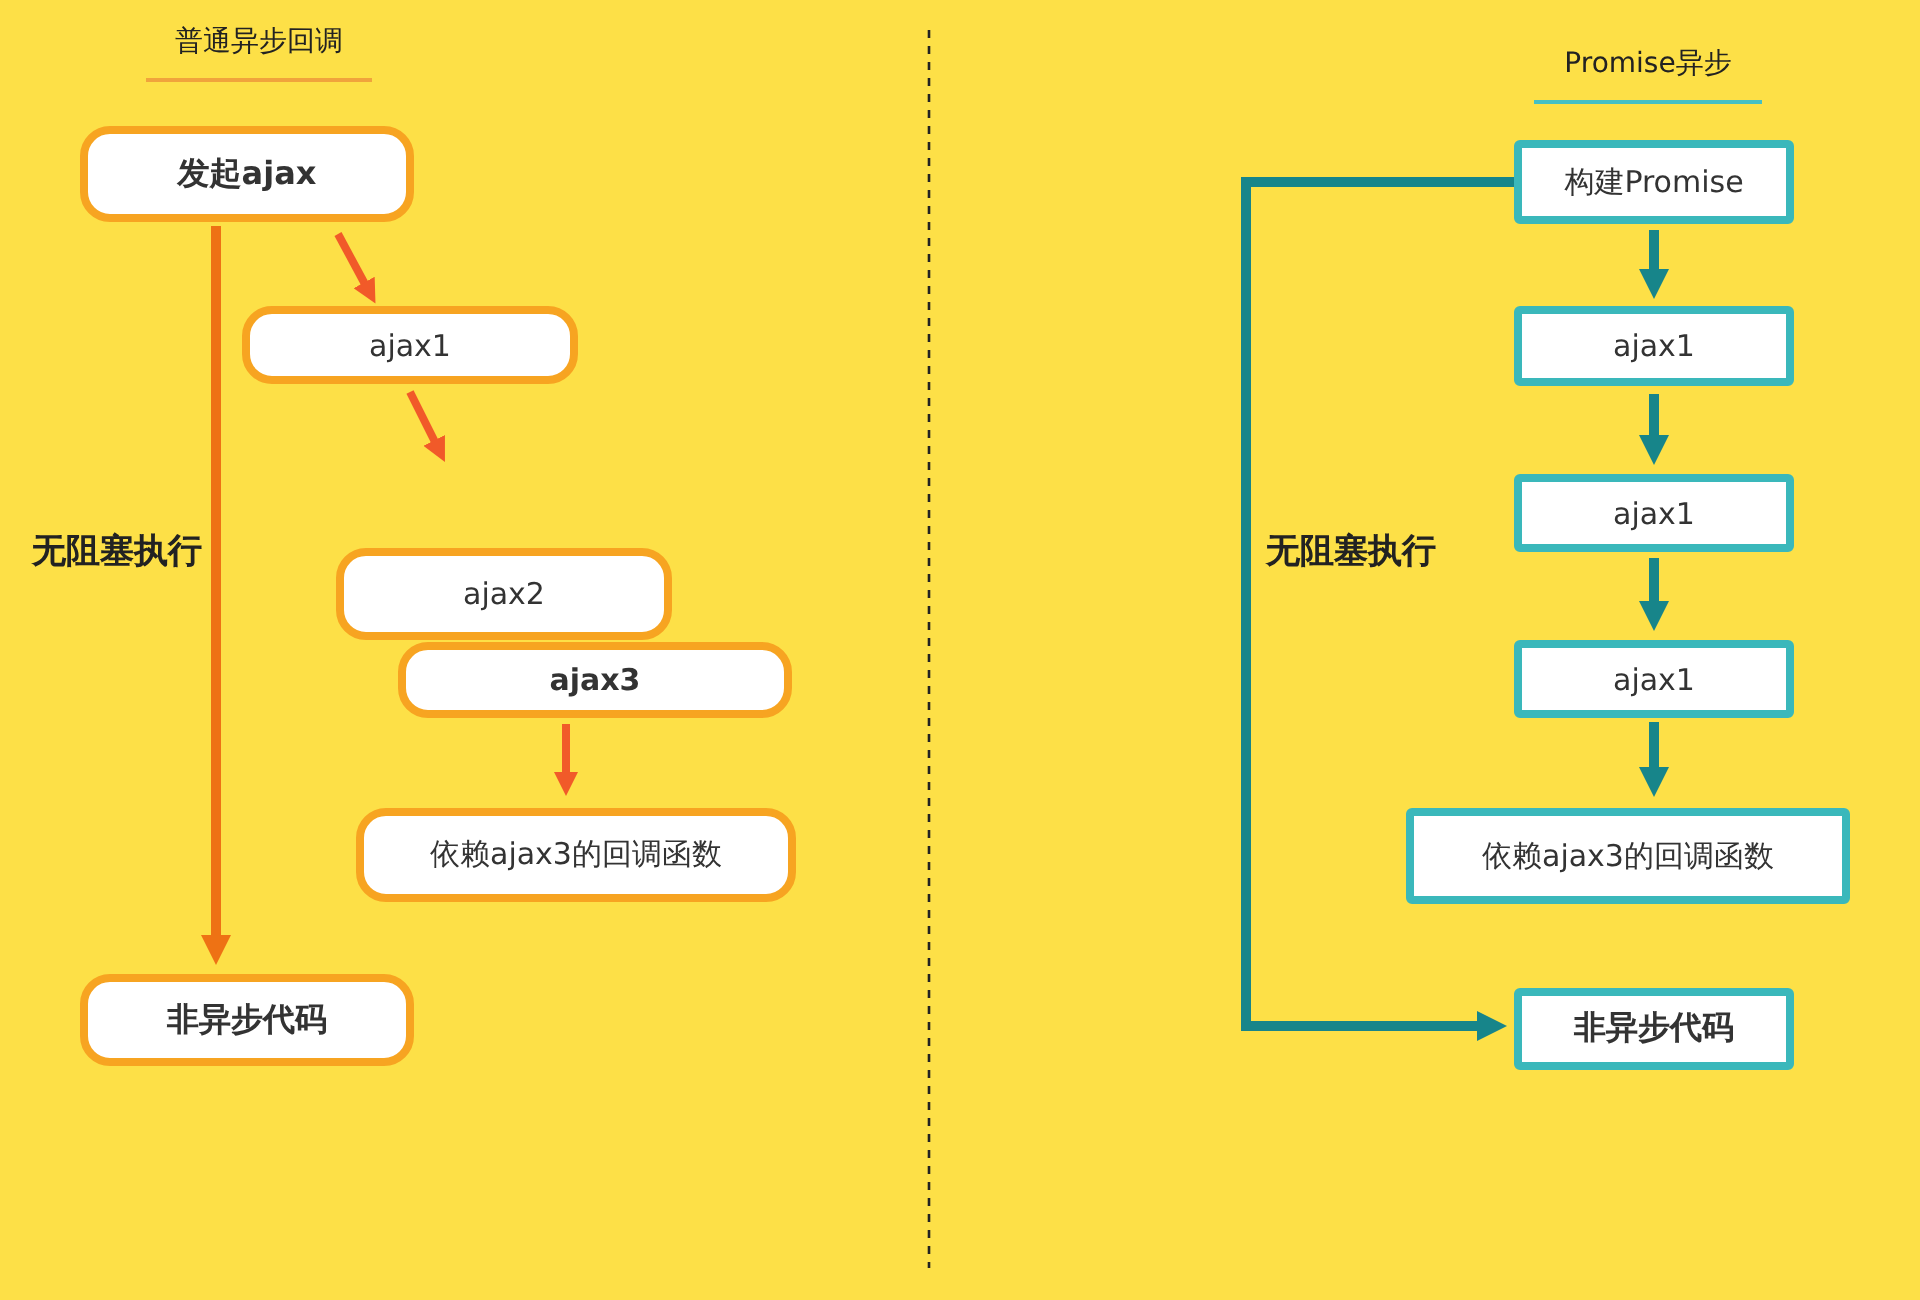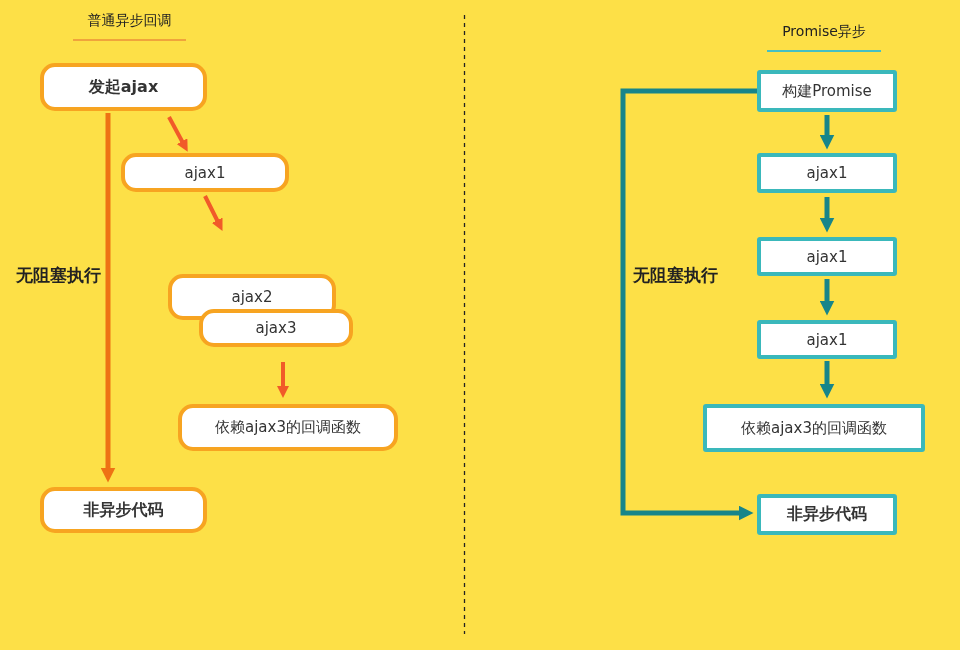--- a/index.html
+++ b/index.html
@@ -51,21 +51,21 @@
     position: absolute;
     font-weight: bold;
     font-size: 17px;
     color: #222222;
     white-space: nowrap;
   }
   
   .n-start    { left: 40px;  top: 63px;  width: 167px; height: 48px; }
   .n-ajax1    { left: 121px; top: 153px; width: 168px; height: 39px; }
   .n-ajax2    { left: 168px; top: 238px; width: 168px; height: 46px; margin-top: 36px; }
-  .n-ajax3    { left: 199px; top: 309px; width: 154px; height: 38px; }
+  .n-ajax3    { left: 199px; top: 321px; width: 197px; height: 38px; font-weight: bold; }
   .n-cb-l     { left: 178px; top: 404px; width: 220px; height: 47px; }
   .n-sync-l   { left: 40px;  top: 487px; width: 167px; height: 46px; }
   
   .n-build    { left: 757px; top: 70px;  width: 140px; height: 42px; }
   .n-r-a1     { left: 757px; top: 153px; width: 140px; height: 40px; }
   .n-r-a2     { left: 757px; top: 237px; width: 140px; height: 39px; }
   .n-r-a3     { left: 757px; top: 320px; width: 140px; height: 39px; }
   .n-cb-r     { left: 703px; top: 404px; width: 222px; height: 48px; }
   .n-sync-r   { left: 757px; top: 494px; width: 140px; height: 41px; }
   

